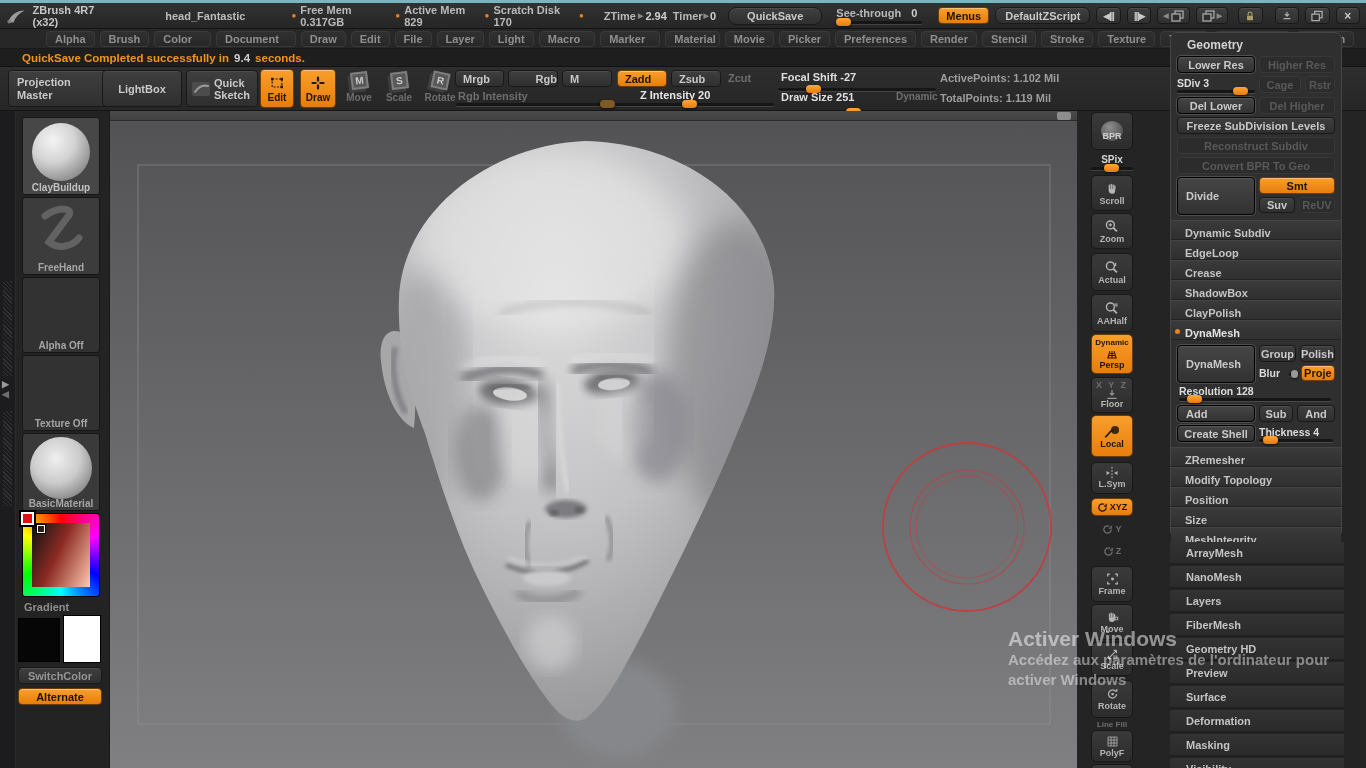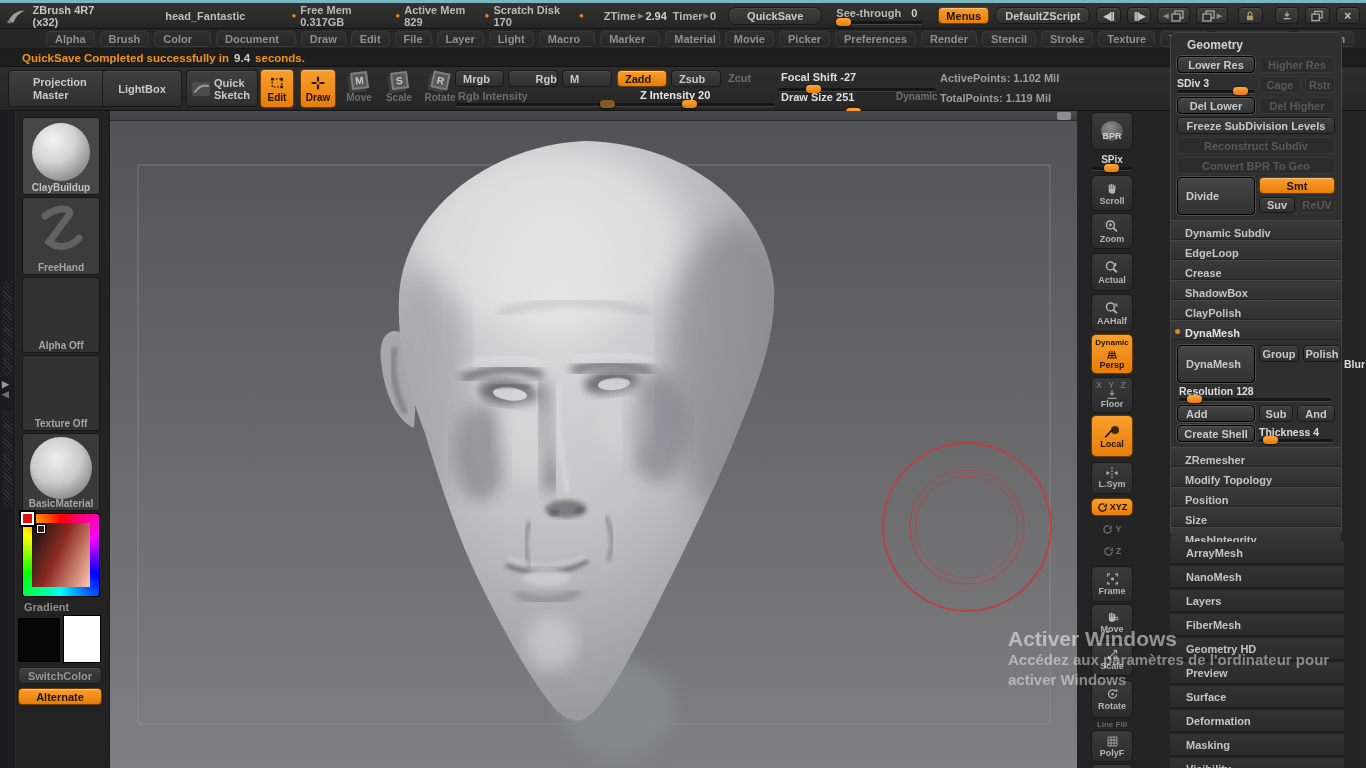--- a/index.html
+++ b/index.html
@@ -176,21 +176,21 @@
 
   </div>
 
   <div class="abs notif">
     <span>QuickSave Completed successfully in</span>
     <span style="color:#cfcfcf">9.4</span>
     <span>seconds.</span>
   </div>
 
   <div class="abs toolbar">
-    <div class="abs b" style="left:8px;top:3px;width:108px;height:37px;justify-content:center;padding-left:8px;text-align:left;white-space:normal;line-height:13px;position:absolute">
+    <div class="abs b" style="left:8px;top:3px;width:108px;height:37px;justify-content:flex-start;padding-left:8px;text-align:left;white-space:normal;line-height:13px;position:absolute">
       <span style="width:66px">Projection Master</span>
       <span style="position:absolute;right:3px;bottom:1px;font-size:8px;color:#777">◢</span>
     </div>
     <div class="abs b" style="left:102px;top:3px;width:80px;height:37px">
         <span>LightBox</span>
       </div>
     <div class="abs b" style="left:186px;top:3px;width:72px;height:37px;gap:4px;white-space:normal;line-height:12px">
       <svg width="18" height="14" viewBox="0 0 18 14">
           <rect x="0" y="0" width="18" height="14" rx="2" fill="#4c4c4c"></rect>
           <path d="M3 10C7 4 12 3 16 4" stroke="#9a9a9a" stroke-width="2" fill="none" stroke-linecap="round"></path>
@@ -603,21 +603,21 @@
         <span>ClayPolish</span>
       </div>
     <div class="sec" style="color:#e2e2e2">
         <span class="odot"></span>
         <span>DynaMesh</span>
       </div>
     <div class="trow" style="height:38px;margin-top:5px">
       <div class="b out" style="width:78px;justify-content:flex-start;padding-left:8px">
           <span>DynaMesh</span>
         </div>
-      <div style="display:flex;flex-direction:row;gap:3px;width:76px">
+      <div style="display:flex;flex-direction:column;gap:3px;width:76px">
         <div style="display:flex;gap:4px">
           <div class="b" style="height:17px;width:40px">
               <span>Group</span>
             </div>
           <div class="b" style="height:17px;width:38px">
               <span>Polish</span>
             </div>
         </div>
         <div style="display:flex;gap:3px;align-items:center">
           <div class="mini" style="width:32px">

